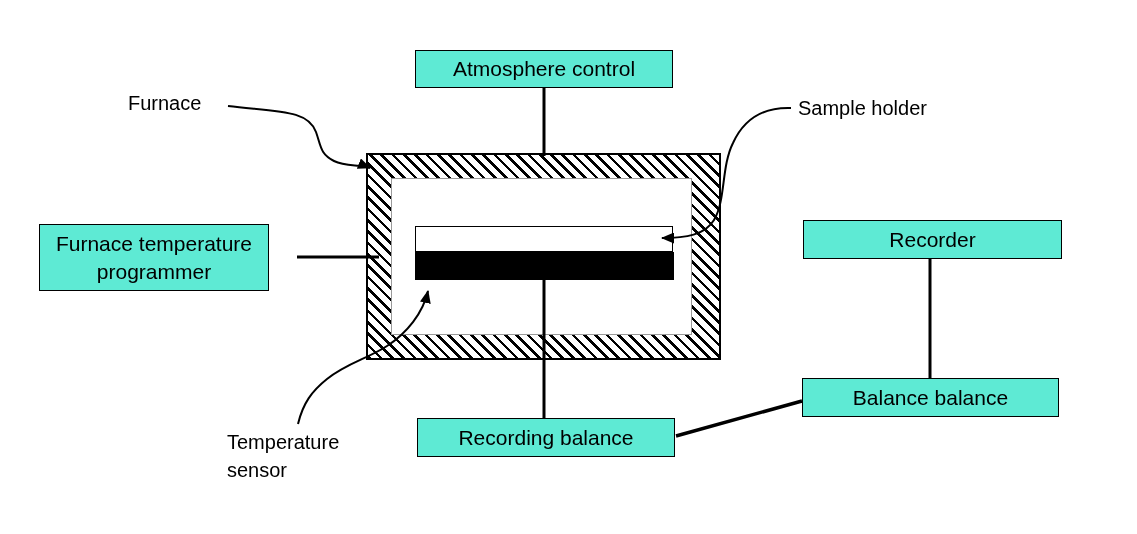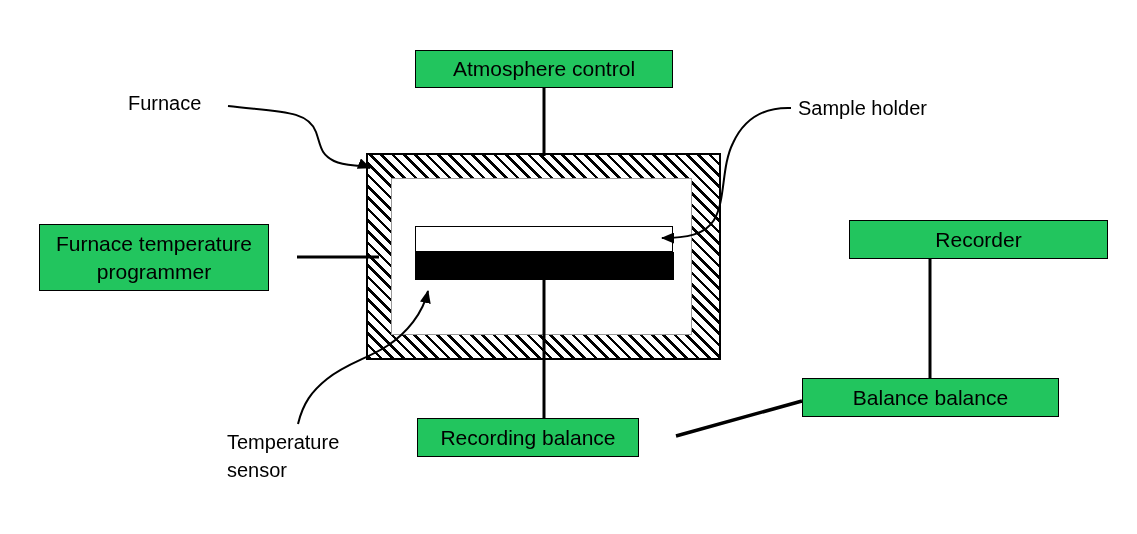--- a/index.html
+++ b/index.html
@@ -8,21 +8,21 @@
     width: 1137px;
     height: 534px;
     background: #ffffff;
     font-family: "Liberation Sans", "DejaVu Sans", sans-serif;
     color: #000000;
     overflow: hidden;
   }
   .box {
     position: absolute;
     box-sizing: border-box;
-    background: #22c55e;
+    background: #5eead4;
     border: 1.5px solid #000000;
     display: flex;
     align-items: center;
     justify-content: center;
     text-align: center;
     font-size: 21px;
     line-height: 1.32;
     padding: 0 8px;
     z-index: 3;
   }
@@ -82,25 +82,25 @@
   <div id="furnace-wall">
     <div id="furnace-chamber"></div>
   </div>
   <div id="sample-holder-tray"></div>
   <div id="sample-bar"></div>
 
   <div class="box" style="left:415px; top:50px; width:258px; height:38px;">Atmosphere control</div>
 
   <div class="box" style="left:39px; top:224px; width:230px; height:67px;">Furnace temperature programmer</div>
 
-  <div class="box" style="left:849px; top:220px; width:259px; height:39px;">Recorder</div>
+  <div class="box" style="left:803px; top:220px; width:259px; height:39px;">Recorder</div>
 
   <div class="box" style="left:802px; top:378px; width:257px; height:39px;">Balance balance</div>
 
-  <div class="box" style="left:417px; top:418px; width:222px; height:39px;">Recording balance</div>
+  <div class="box" style="left:417px; top:418px; width:258px; height:39px;">Recording balance</div>
 
   <div class="float-label" style="left:128px; top:90px; width:96px;">Furnace</div>
 
   <div class="float-label" style="left:227px; top:429px; width:144px;">Temperature sensor</div>
 
   <div class="float-label" style="left:798px; top:95px; width:168px;">Sample holder</div>
 
   <svg id="overlay-svg" viewBox="0 0 1137 534" xmlns="http://www.w3.org/2000/svg">
     <defs>
       <marker id="arrow" markerUnits="strokeWidth" markerWidth="6.5" markerHeight="5.5" refX="6" refY="2.75" orient="auto">

